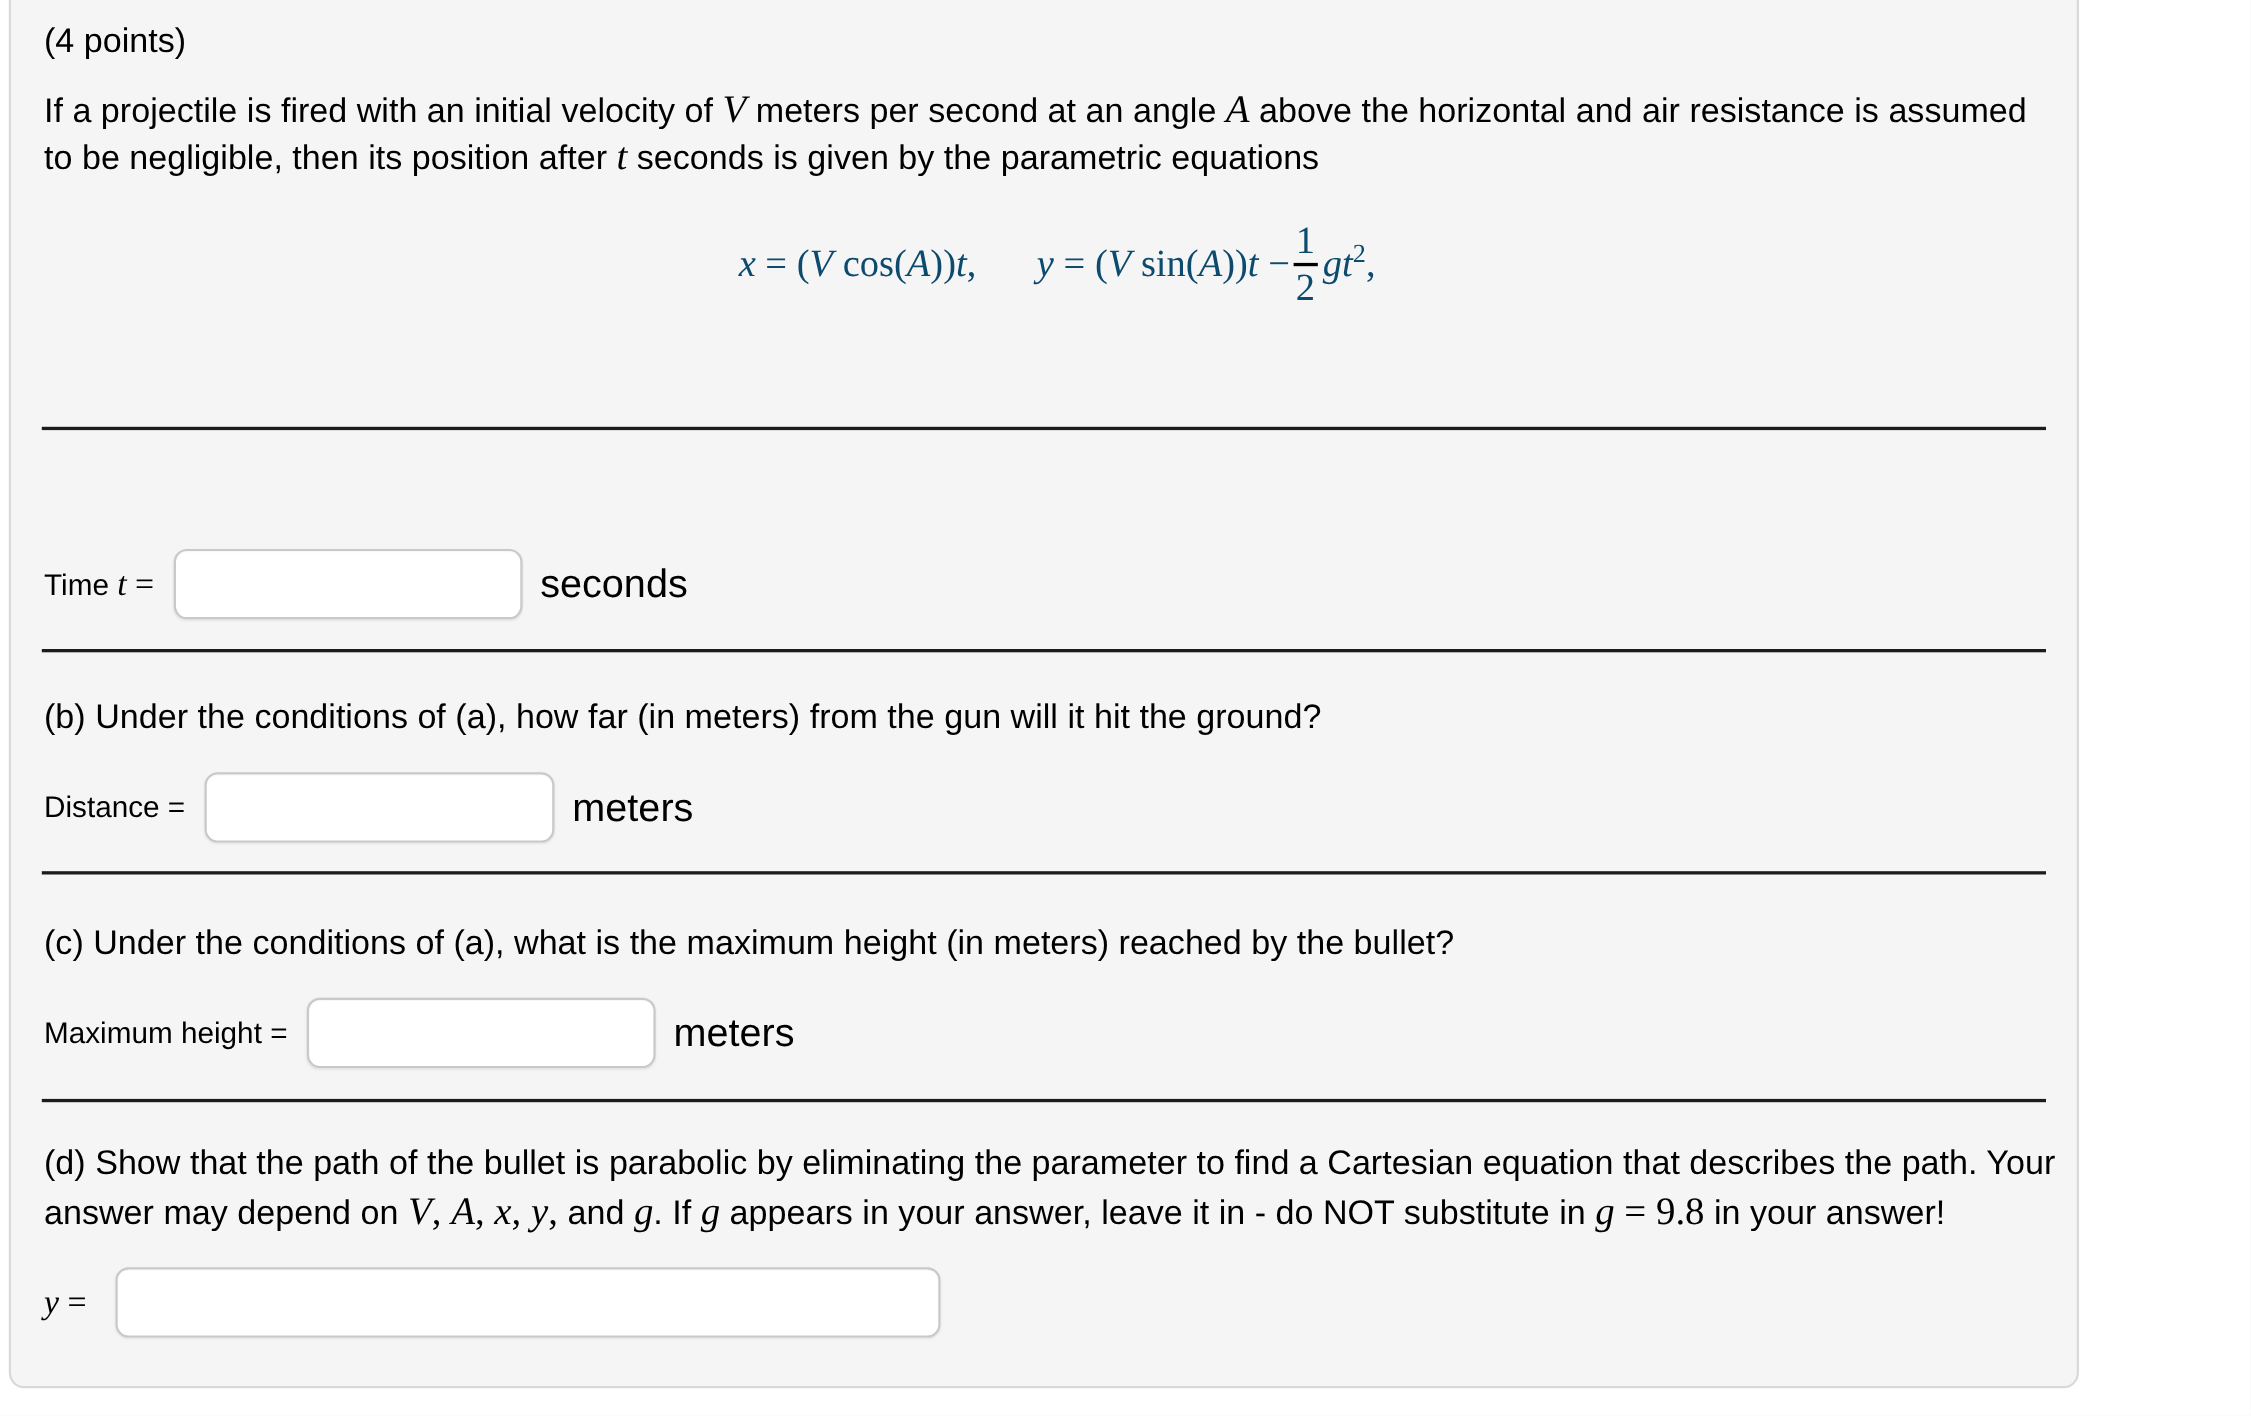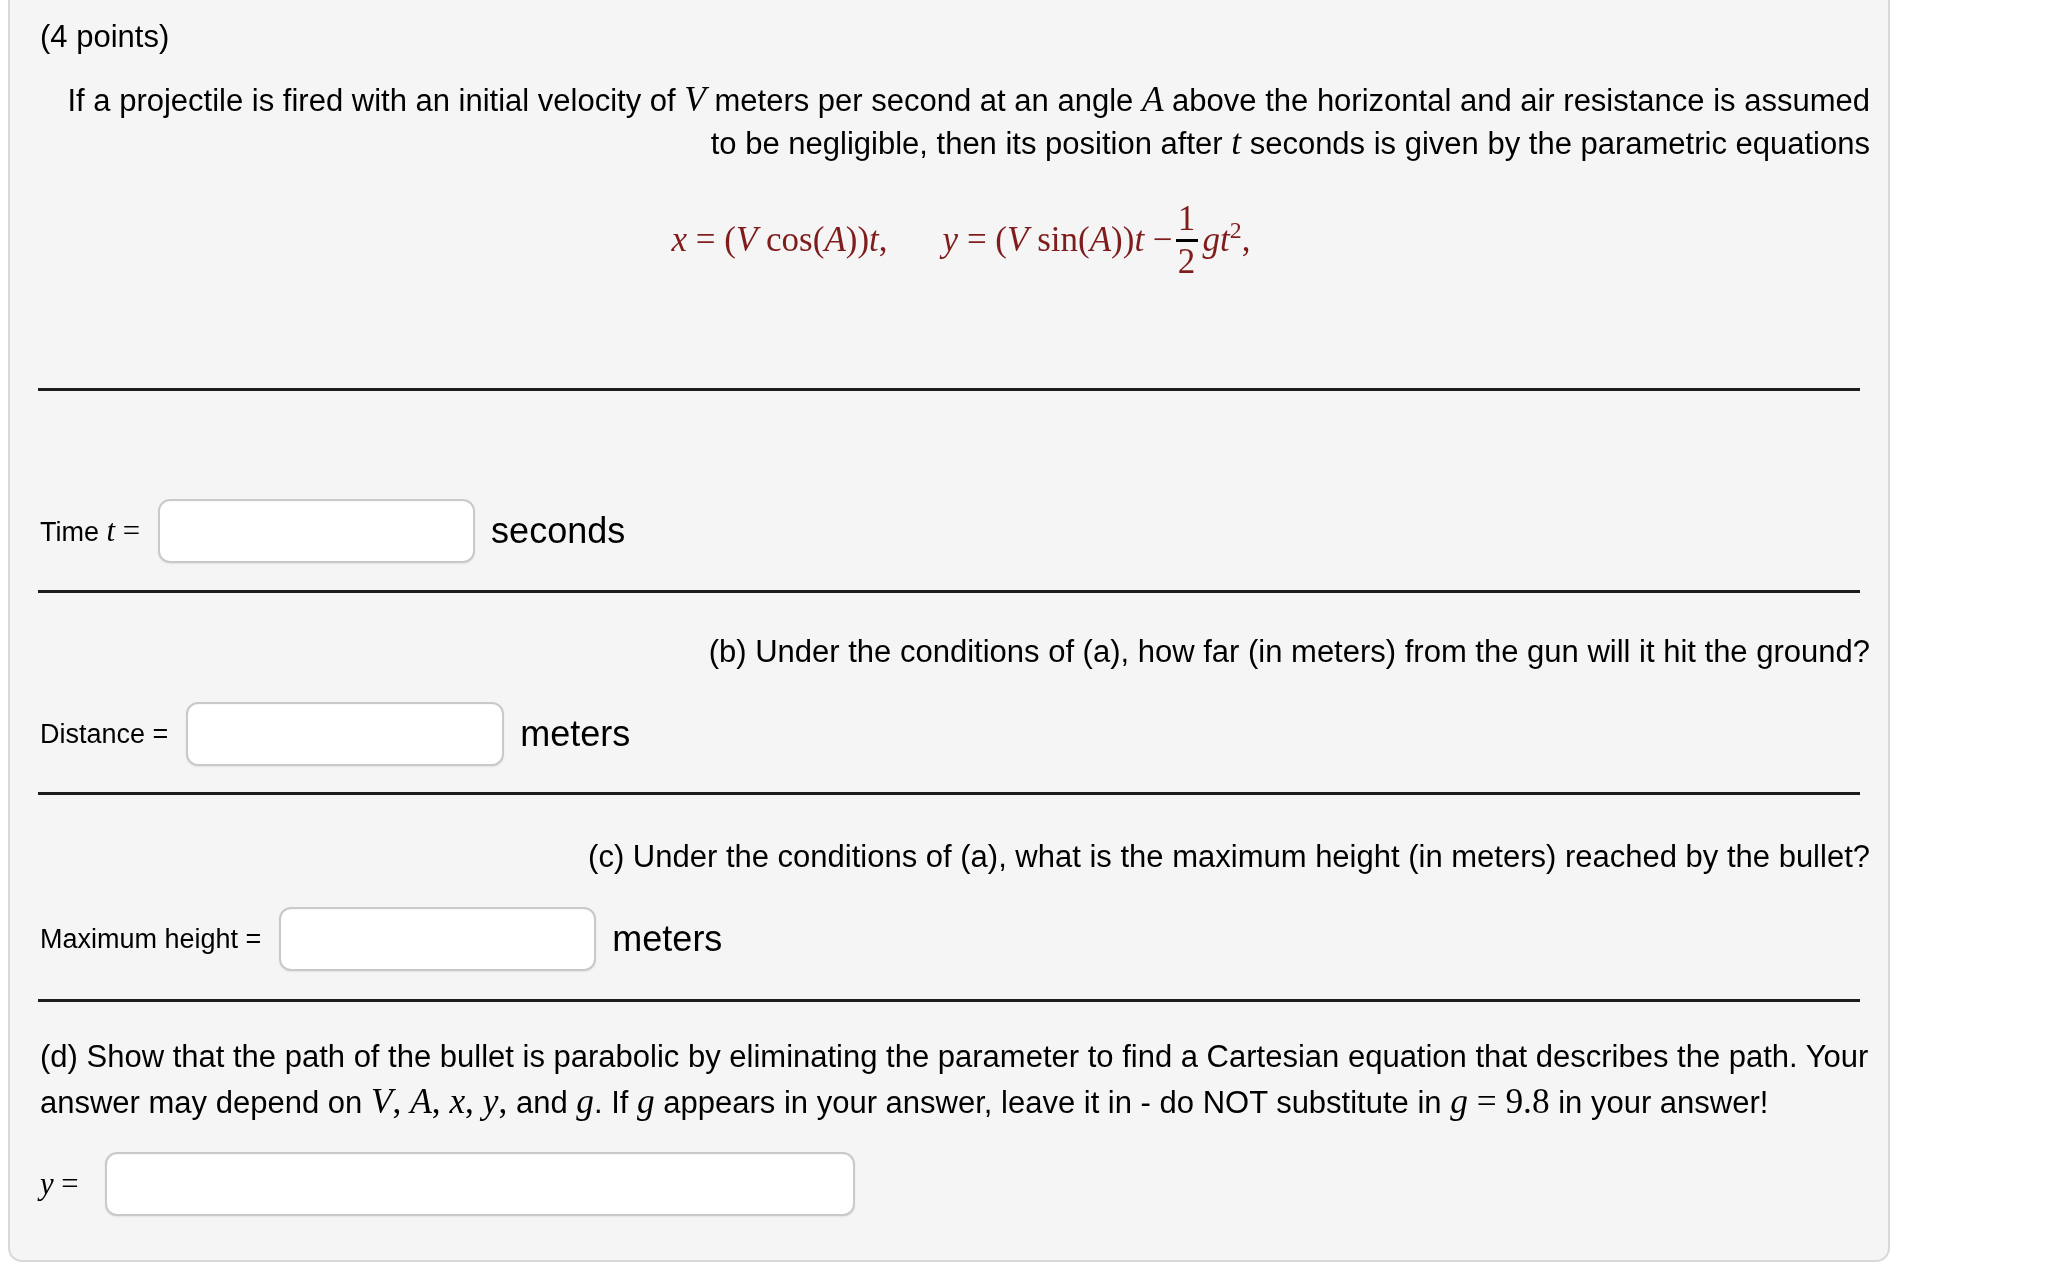--- a/index.html
+++ b/index.html
@@ -15,36 +15,36 @@
   .panel{
     position:absolute;left:8px;top:-16px;
     width:1882px;height:1278px;
     box-sizing:border-box;
     background:#f5f5f5;
     border:2px solid #d9d9d9;
     border-radius:14px;
   }
   .abs{position:absolute;left:30px;}
   .txt{font-size:31px;line-height:42px;}
-  .para{width:1830px;text-align:right;}
+  .para{width:1830px;}
   .para-d{width:1830px;line-height:45px;}
   
   .r-m{font-family:"Liberation Serif",serif;font-style:italic;font-size:1.14em;}
   .r-mu{font-family:"Liberation Serif",serif;font-size:1.14em;}
   .r-msup{font-family:"Liberation Serif",serif;font-size:0.82em;position:relative;top:-0.55em;}
   
   .r-i{font-style:italic;}
   .r-u{font-style:normal;}
   .r-supu{font-size:0.68em;position:relative;top:-0.55em;}
   .equation{
     position:absolute;left:0;right:0;top:214px;
     text-align:center;
     font-family:"Liberation Serif",serif;
     font-size:35px;
-    color:#7f1d1d;
+    color:#0c4a6e;
     margin-left:24px;
   }
   .eq-inner{display:inline-flex;align-items:center;}
   .eq-gap{display:inline-block;width:55px;}
   .frac{display:inline-flex;flex-direction:column;align-items:center;margin:0 5px 0 3px;}
   .frac .num,.frac .den{display:block;line-height:1.08;font-style:normal;}
   .frac .bar{display:block;width:22px;height:3px;background:#000;margin:1px 0;}
   .hr{position:absolute;left:28px;right:28px;height:3px;background:#1c1c1c;}
   .answer-row{
     position:absolute;left:30px;

